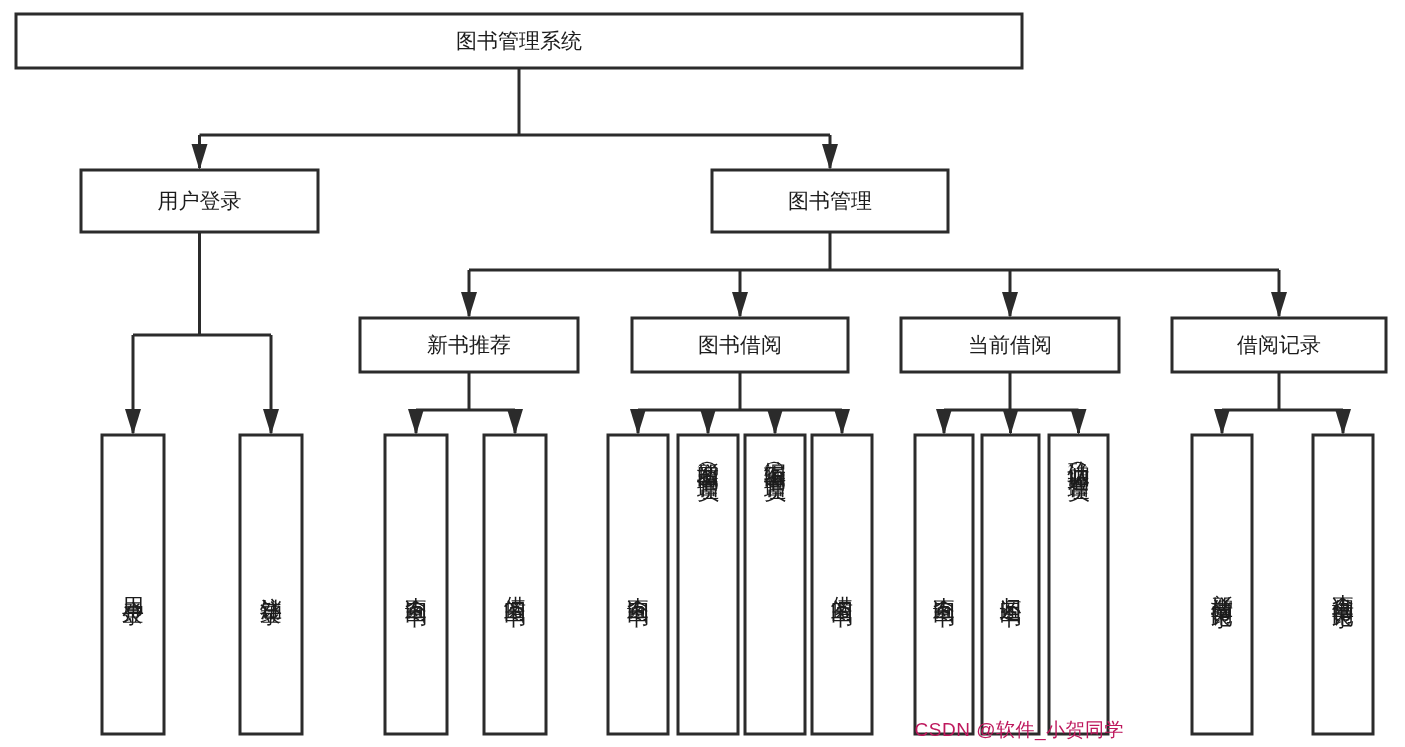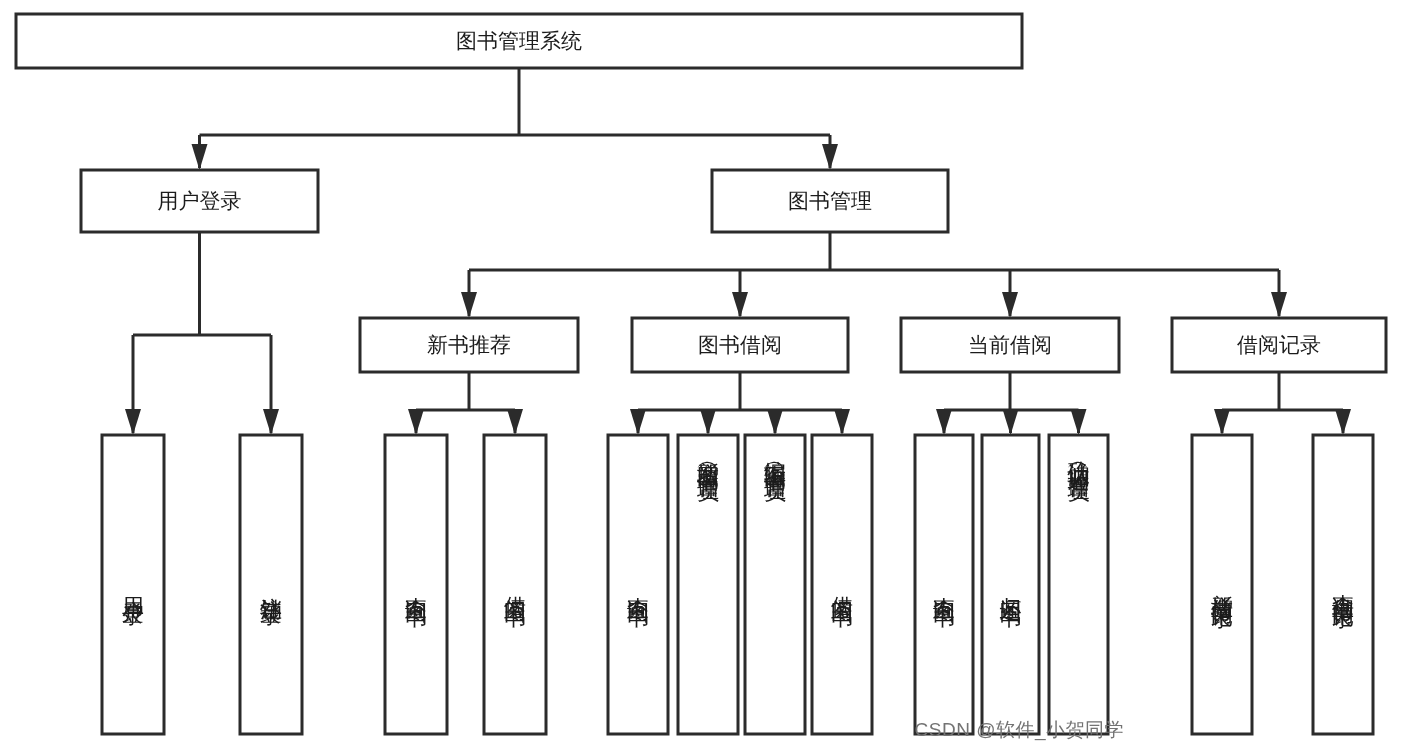--- a/index.html
+++ b/index.html
@@ -61,21 +61,21 @@
     white-space: nowrap;
     pointer-events: none;
     user-select: none;
   }
   .watermark {
     position: absolute;
     right: 8px;
     bottom: 4px;
     font-family: "Liberation Sans", "DejaVu Sans", sans-serif;
     font-size: 19px;
-    color: #737373;
+    color: #be185d;
     letter-spacing: 0.5px;
     white-space: nowrap;
   }
 </style>
 </head>
 <body>
 
 <div id="diagram-root">
 
   <svg id="diagram-canvas" viewBox="0 0 1405 747">

